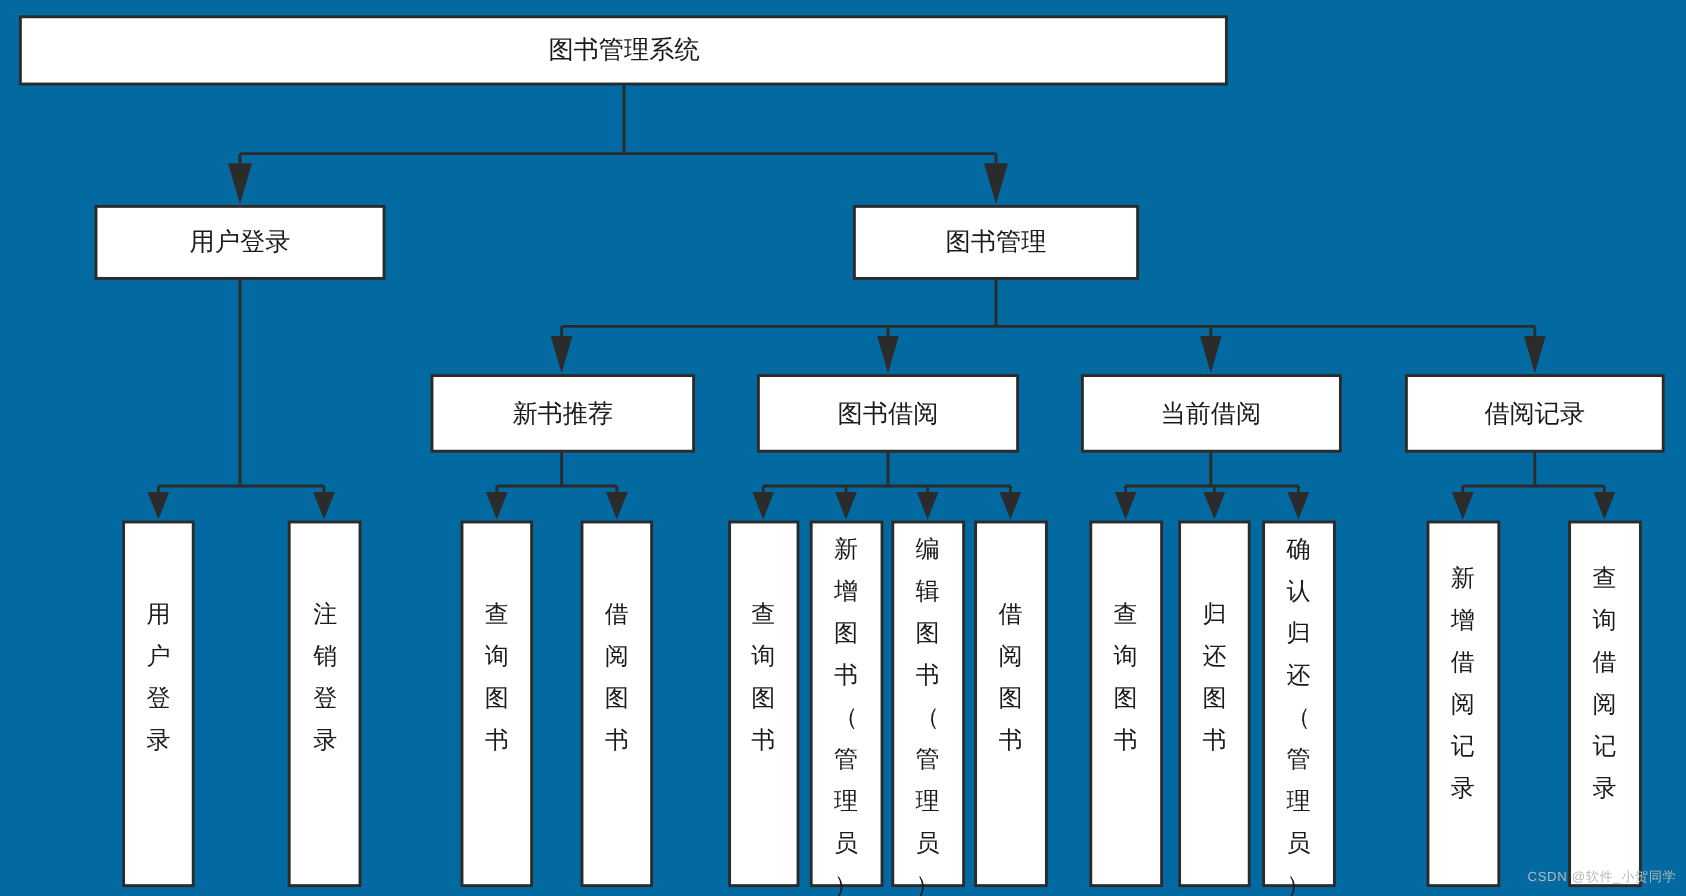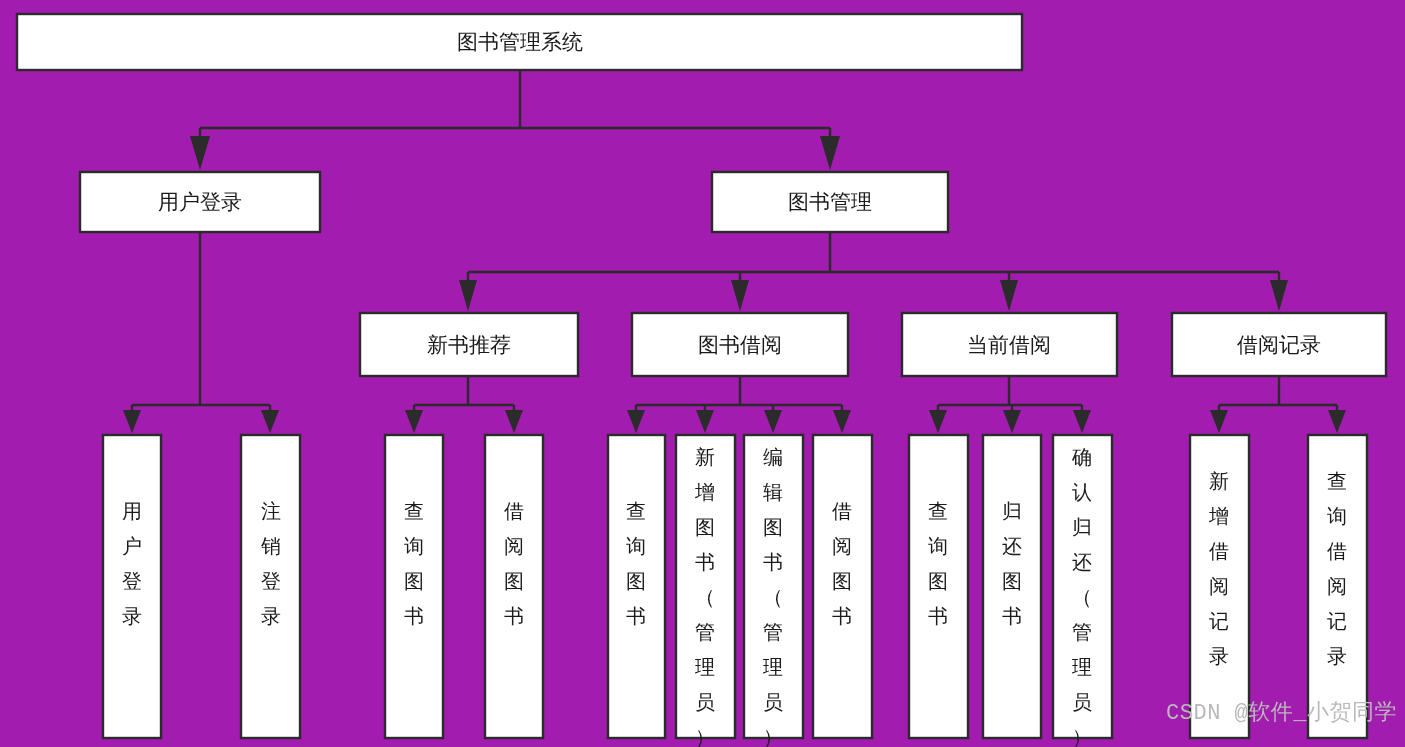--- a/index.html
+++ b/index.html
@@ -11,21 +11,21 @@
   body {
     width: 1405px;
     height: 747px;
     font-family: "Liberation Sans", "DejaVu Sans", sans-serif;
     overflow: hidden;
   }
   #diagram-root {
     position: relative;
     width: 1405px;
     height: 747px;
-    background: #a21caf;
+    background: #0369a1;
   }
   svg#flow-svg {
     position: absolute;
     top: 0;
     left: 0;
     width: 1405px;
     height: 747px;
     display: block;
   }
   .node-rect {
@@ -52,23 +52,23 @@
     fill: none;
     stroke-linecap: butt;
   }
   .arrow-head {
     fill: #2b2b2b;
     stroke: none;
   }
   .watermark {
     position: absolute;
     right: 8px;
-    bottom: 20px;
-    font-family: Liberation Mono, monospace;
-    font-size: 22px;
+    bottom: 9px;
+    font-family: Liberation Sans, sans-serif;
+    font-size: 11px;
     color: #b9b9b9;
     letter-spacing: 0.5px;
     white-space: nowrap;
     user-select: none;
     pointer-events: none;
   }
 </style>
 </head>
 <body>
 

